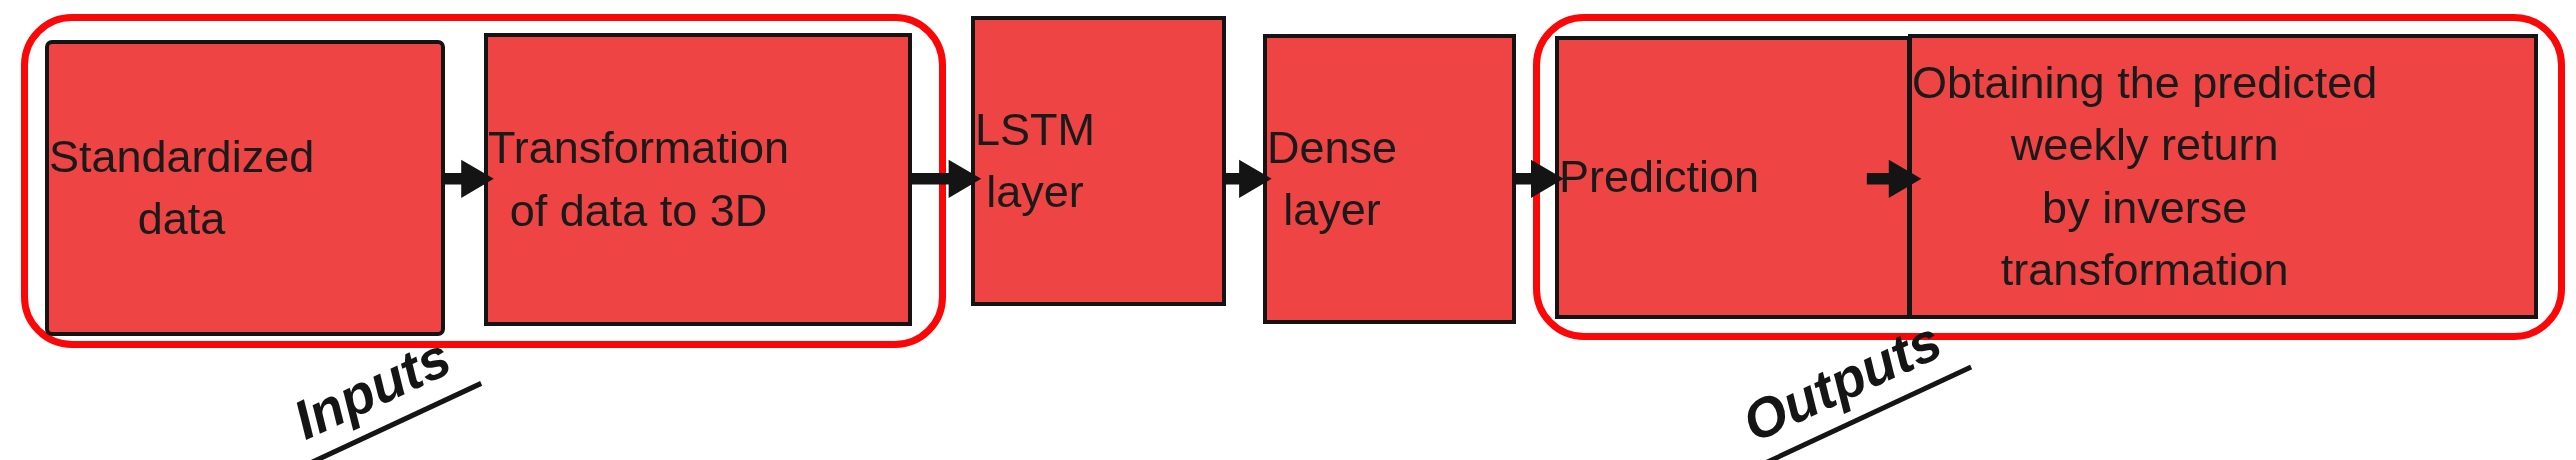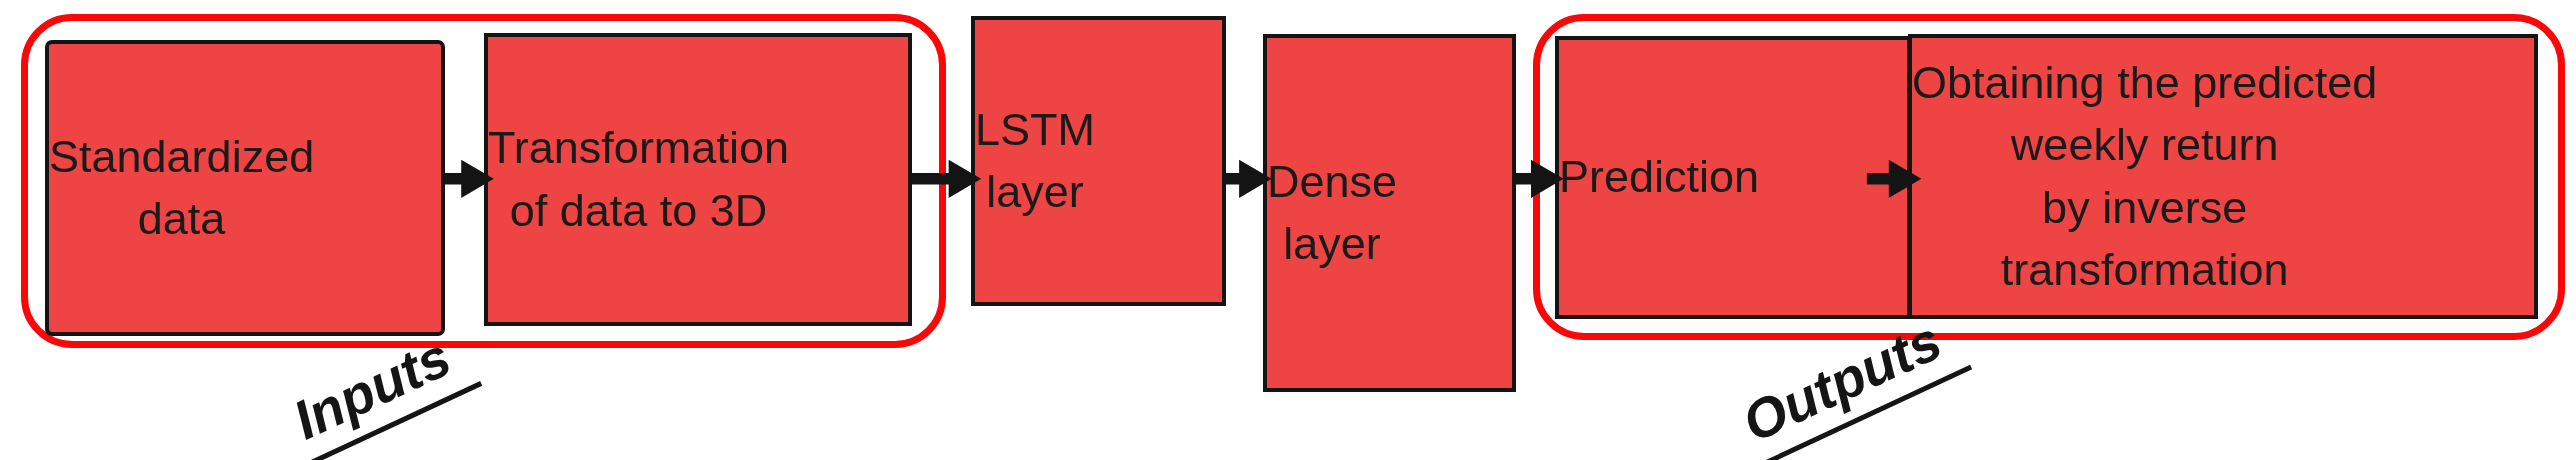--- a/index.html
+++ b/index.html
@@ -86,21 +86,21 @@
   <div class="node" style="left:484px; top:33px; width:428px; height:293px;">
     <div class="node-label">Transformation
 of data to 3D</div>
   </div>
 
   <div class="node" style="left:971px; top:16px; width:255px; height:290px;">
     <div class="node-label">LSTM
 layer</div>
   </div>
 
-  <div class="node" style="left:1263px; top:34px; width:253px; height:358px;">
+  <div class="node" style="left:1263px; top:34px; width:253px; height:290px;">
     <div class="node-label">Dense
 layer</div>
   </div>
 
   <div class="node" style="left:1555px; top:36px; width:356px; height:283px;">
     <div class="node-label">Prediction</div>
   </div>
 
   <div class="node" style="left:1908px; top:34px; width:630px; height:285px;">
     <div class="node-label">Obtaining the predicted

